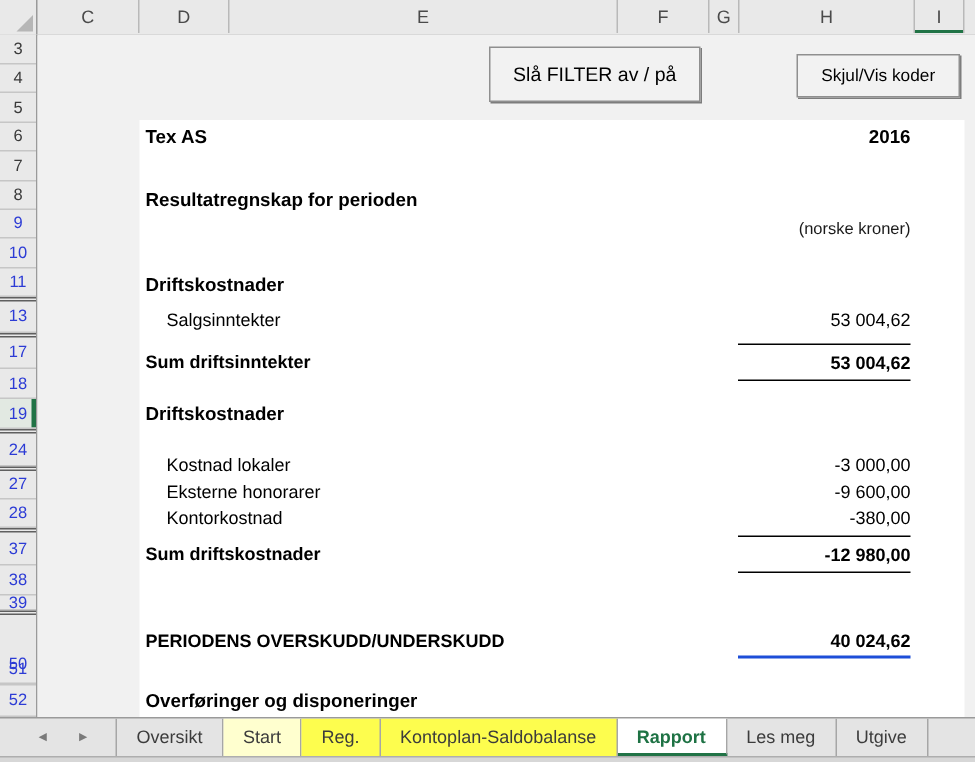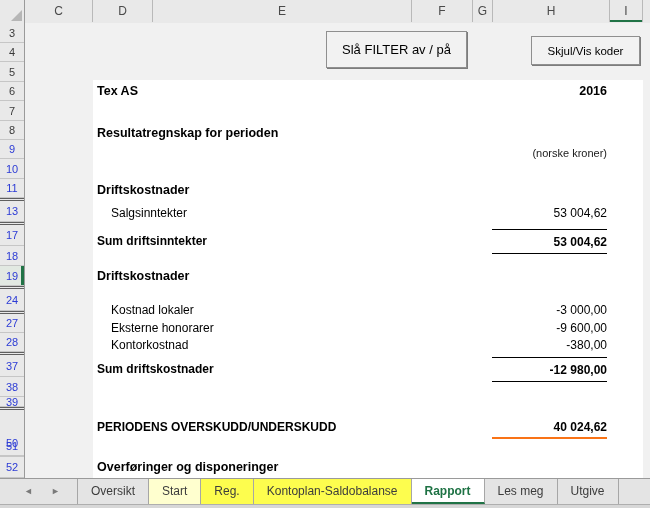--- a/index.html
+++ b/index.html
@@ -31,21 +31,21 @@
   .row-title .lbl,.row-title .val{font-weight:bold;font-size:12.5px;}
   .row-heading .lbl{font-weight:bold;font-size:12.5px;}
   .row-note{height:16px;line-height:16px;}
   .row-note .val{font-size:11px;color:#1a1a1a;}
   .row-item .lbl{left:18px;}
   .row-sum{height:25px;line-height:25px;}
   .row-sum .lbl{font-weight:bold;}
   .row-sum .val{font-weight:bold;height:25px;border-top:1px solid #000;border-bottom:1px solid #000;}
   .row-final{height:22px;line-height:20px;}
   .row-final .lbl,.row-final .val{font-weight:bold;}
-  .row-final .val{height:22px;border-bottom:2px solid #f97316;}
+  .row-final .val{height:22px;border-bottom:2px solid #1d4ed8;}
   
   .xlbtn{
     position:absolute;background:#f2f2f2;border:1px solid #8f8f8f;
     box-shadow:1px 1px 0 #7d7d7d;color:#000;text-align:center;
     font-family:"Liberation Sans", sans-serif;cursor:pointer;
   }
   .btn-filter{left:258px;top:8px;width:141px;height:37px;font-size:13px;margin-left:43px;}
   .btn-codes{left:506px;top:13px;width:109px;height:29px;font-size:11.5px;}
   
   .tabbar{position:absolute;left:0;top:478px;width:650px;height:30px;background:#e4e4e4;border-top:1px solid #9a9a9a;box-sizing:border-box;}

